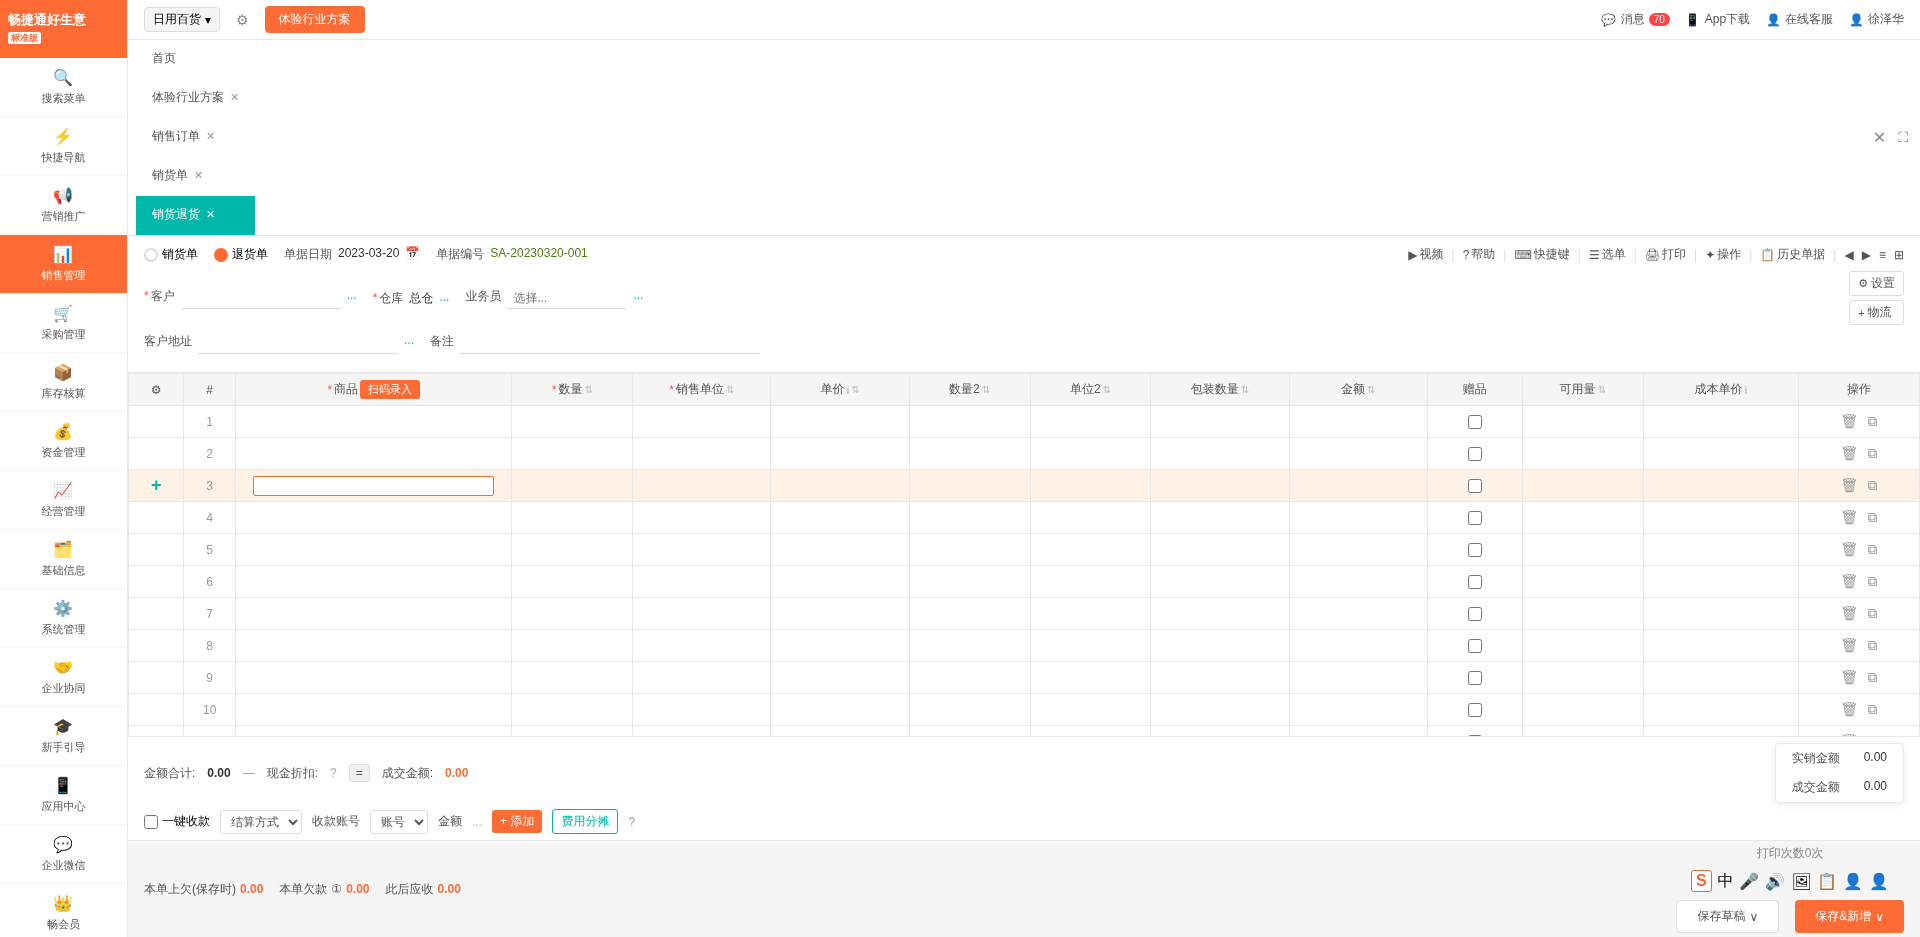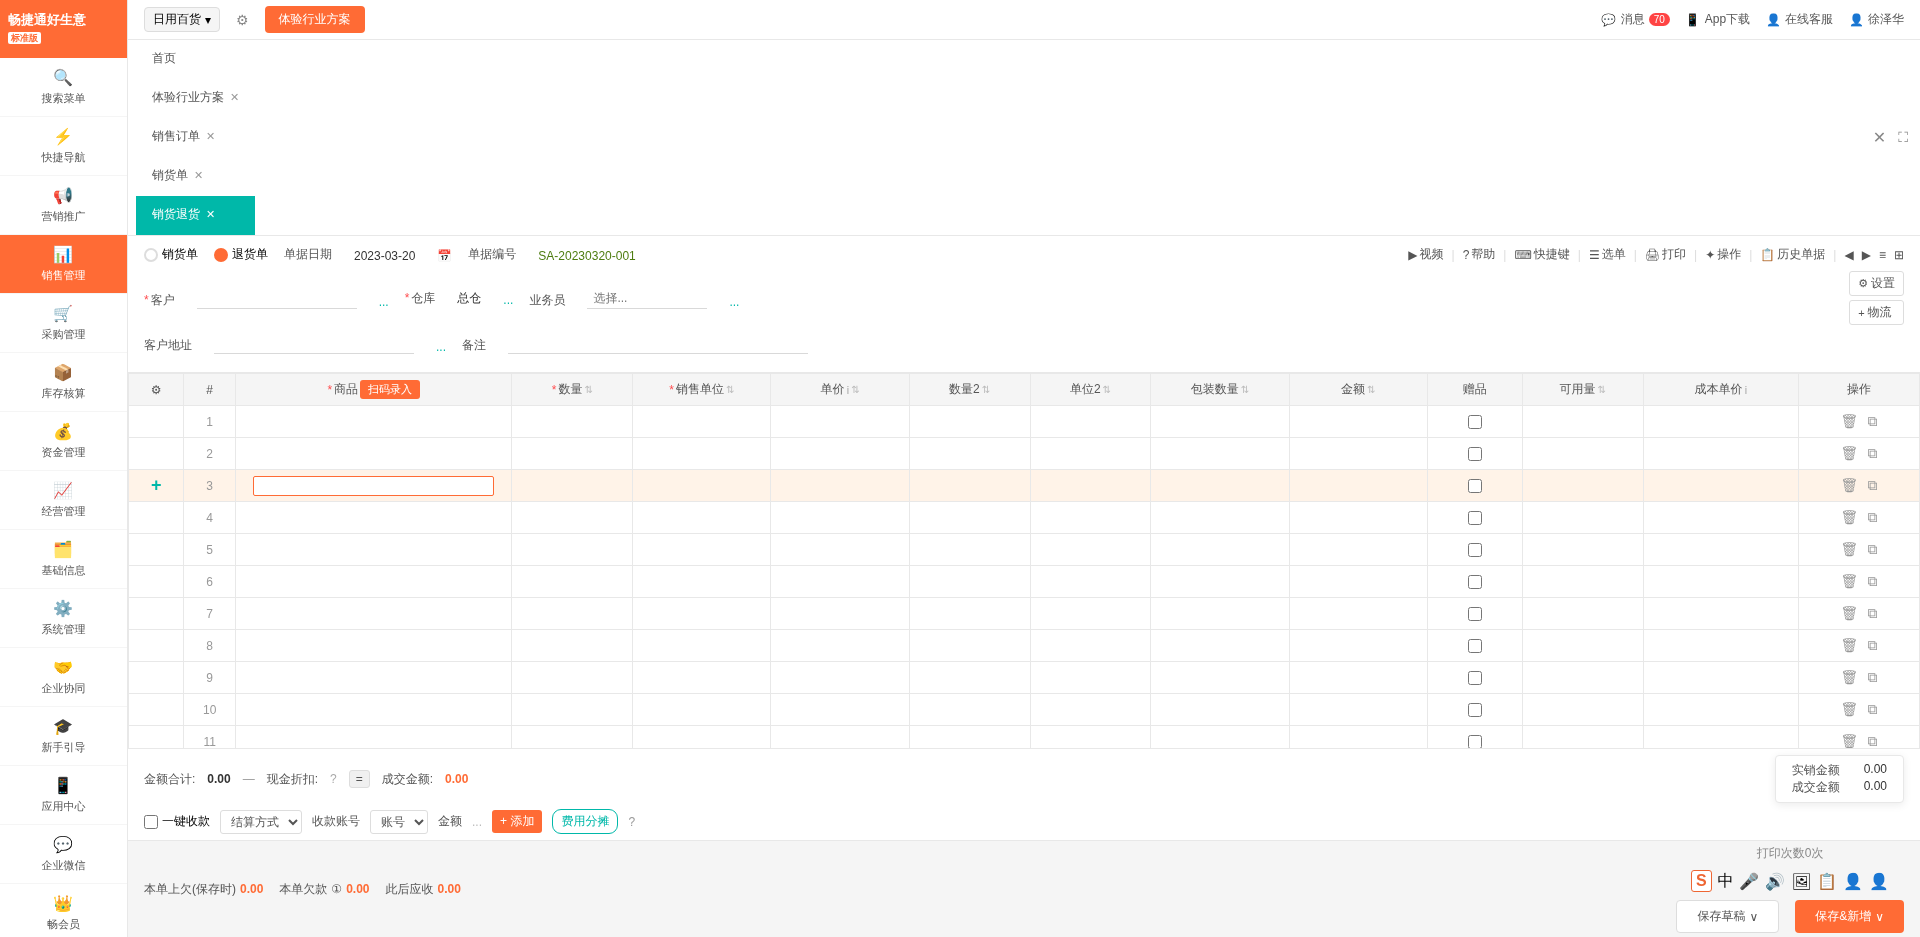--- a/index.html
+++ b/index.html
@@ -32,21 +32,21 @@
     .tab { padding: 10px 16px; cursor: pointer; color: #555; display: flex; align-items: center; gap: 6px; border-bottom: 2px solid transparent; white-space: nowrap; }
     .tab.active { color: #fff; background: #00b8a9; border-bottom: 2px solid #00b8a9; }
     .tab .close { color: #999; font-size: 11px; cursor: pointer; }
     .tab.active .close { color: #fff; }
     .tabbar-close { margin-left: auto; color: #888; cursor: pointer; font-size: 16px; padding: 0 8px; }
     .tabbar-max { color: #888; cursor: pointer; font-size: 14px; padding: 0 4px; }
 
     
     .form-area { background: #fff; padding: 10px 16px; border-bottom: 1px solid #e8e8e8; }
     .form-row { display: flex; align-items: center; gap: 16px; margin-bottom: 8px; flex-wrap: wrap; }
-    .form-field { display: flex; align-items: flex-end; gap: 22px; }
+    .form-field { display: flex; align-items: flex-start; gap: 6px; }
     .form-label { color: #555; white-space: nowrap; }
     .form-label.required::before { content: '*'; color: #ff4d4f; margin-right: 2px; }
     .form-input { border: none; border-bottom: 1px solid #d9d9d9; padding: 3px 6px; min-width: 120px; color: #be185d; outline: none; background: transparent; }
     .form-dots { color: #00b8a9; cursor: pointer; }
     .form-radio { display: flex; align-items: center; gap: 4px; cursor: pointer; }
     .radio-btn { width: 14px; height: 14px; border-radius: 50%; border: 2px solid #ddd; display: inline-block; }
     .radio-btn.checked { border-color: #ff6b35; background: #ff6b35; }
     .date-display { color: #333; }
     .doc-num { color: #4d7c0f; }
     .toolbar-icons { margin-left: auto; display: flex; align-items: center; gap: 8px; color: #555; font-size: 12px; }
@@ -85,34 +85,34 @@
     .footer-row1 { display: flex; align-items: center; gap: 12px; margin-bottom: 6px; }
     .footer-label { color: #555; }
     .footer-value { color: #333; font-weight: bold; }
     .footer-dash { color: #999; }
     .footer-equals { background: #f0f0f0; border: 1px solid #ddd; border-radius: 3px; padding: 1px 6px; color: #555; cursor: pointer; }
     .footer-total { color: #ff6b35; font-weight: bold; }
     .footer-row2 { display: flex; align-items: center; gap: 10px; }
     .footer-checkbox { display: flex; align-items: center; gap: 4px; }
     .footer-select { border: 1px solid #ddd; border-radius: 3px; padding: 3px 6px; color: #555; background: #fff; }
     .footer-add-btn { background: #ff6b35; color: #fff; border: none; border-radius: 3px; padding: 3px 8px; cursor: pointer; }
-    .footer-fee-btn { background: #fff; border: 1px solid #00b8a9; color: #00b8a9; border-radius: 9px; padding: 3px 8px; cursor: pointer; }
+    .footer-fee-btn { background: #fff; border: 1px solid #00b8a9; color: #00b8a9; border-radius: 3px; padding: 3px 8px; cursor: pointer; }
     .footer-question { color: #999; cursor: pointer; }
 
     
     .statusbar { background: #f5f5f5; border-top: 1px solid #e8e8e8; padding: 4px 16px; display: flex; align-items: center; gap: 16px; }
     .status-item { color: #555; display: flex; align-items: center; gap: 4px; }
     .status-value { color: #ff6b35; font-weight: bold; }
     .status-right { margin-left: auto; display: flex; align-items: center; gap: 8px; flex-direction: column; }
     .print-info { color: #888; }
     .status-icons { display: flex; gap: 6px; align-items: center; }
     .status-icon { font-size: 16px; cursor: pointer; }
     .btn-draft { background: #fff; border: 1px solid #ddd; color: #555; border-radius: 4px; padding: 7px 20px; cursor: pointer; display: flex; align-items: center; gap: 4px; }
     .btn-save-new { background: #ff6b35; border: none; color: #fff; border-radius: 4px; padding: 7px 20px; cursor: pointer; display: flex; align-items: center; gap: 4px; }
-    .summary-row { display: flex; justify-content: space-between; gap: 24px; color: #555; margin-bottom: 0; }
+    .summary-row { display: flex; justify-content: space-between; gap: 24px; color: #555; margin-bottom: 12px; }
     .summary-row:last-child { margin-bottom: 0; }
     .summary-val { color: #333; }
 
     .info-icon { color: #aaa; font-size: 11px; cursor: pointer; }
     .sort-icon { color: #bbb; font-size: 10px; cursor: pointer; }
     .th-with-sort { display: flex; align-items: center; justify-content: center; gap: 2px; }
   </style>
 </head>
 <body>
 

